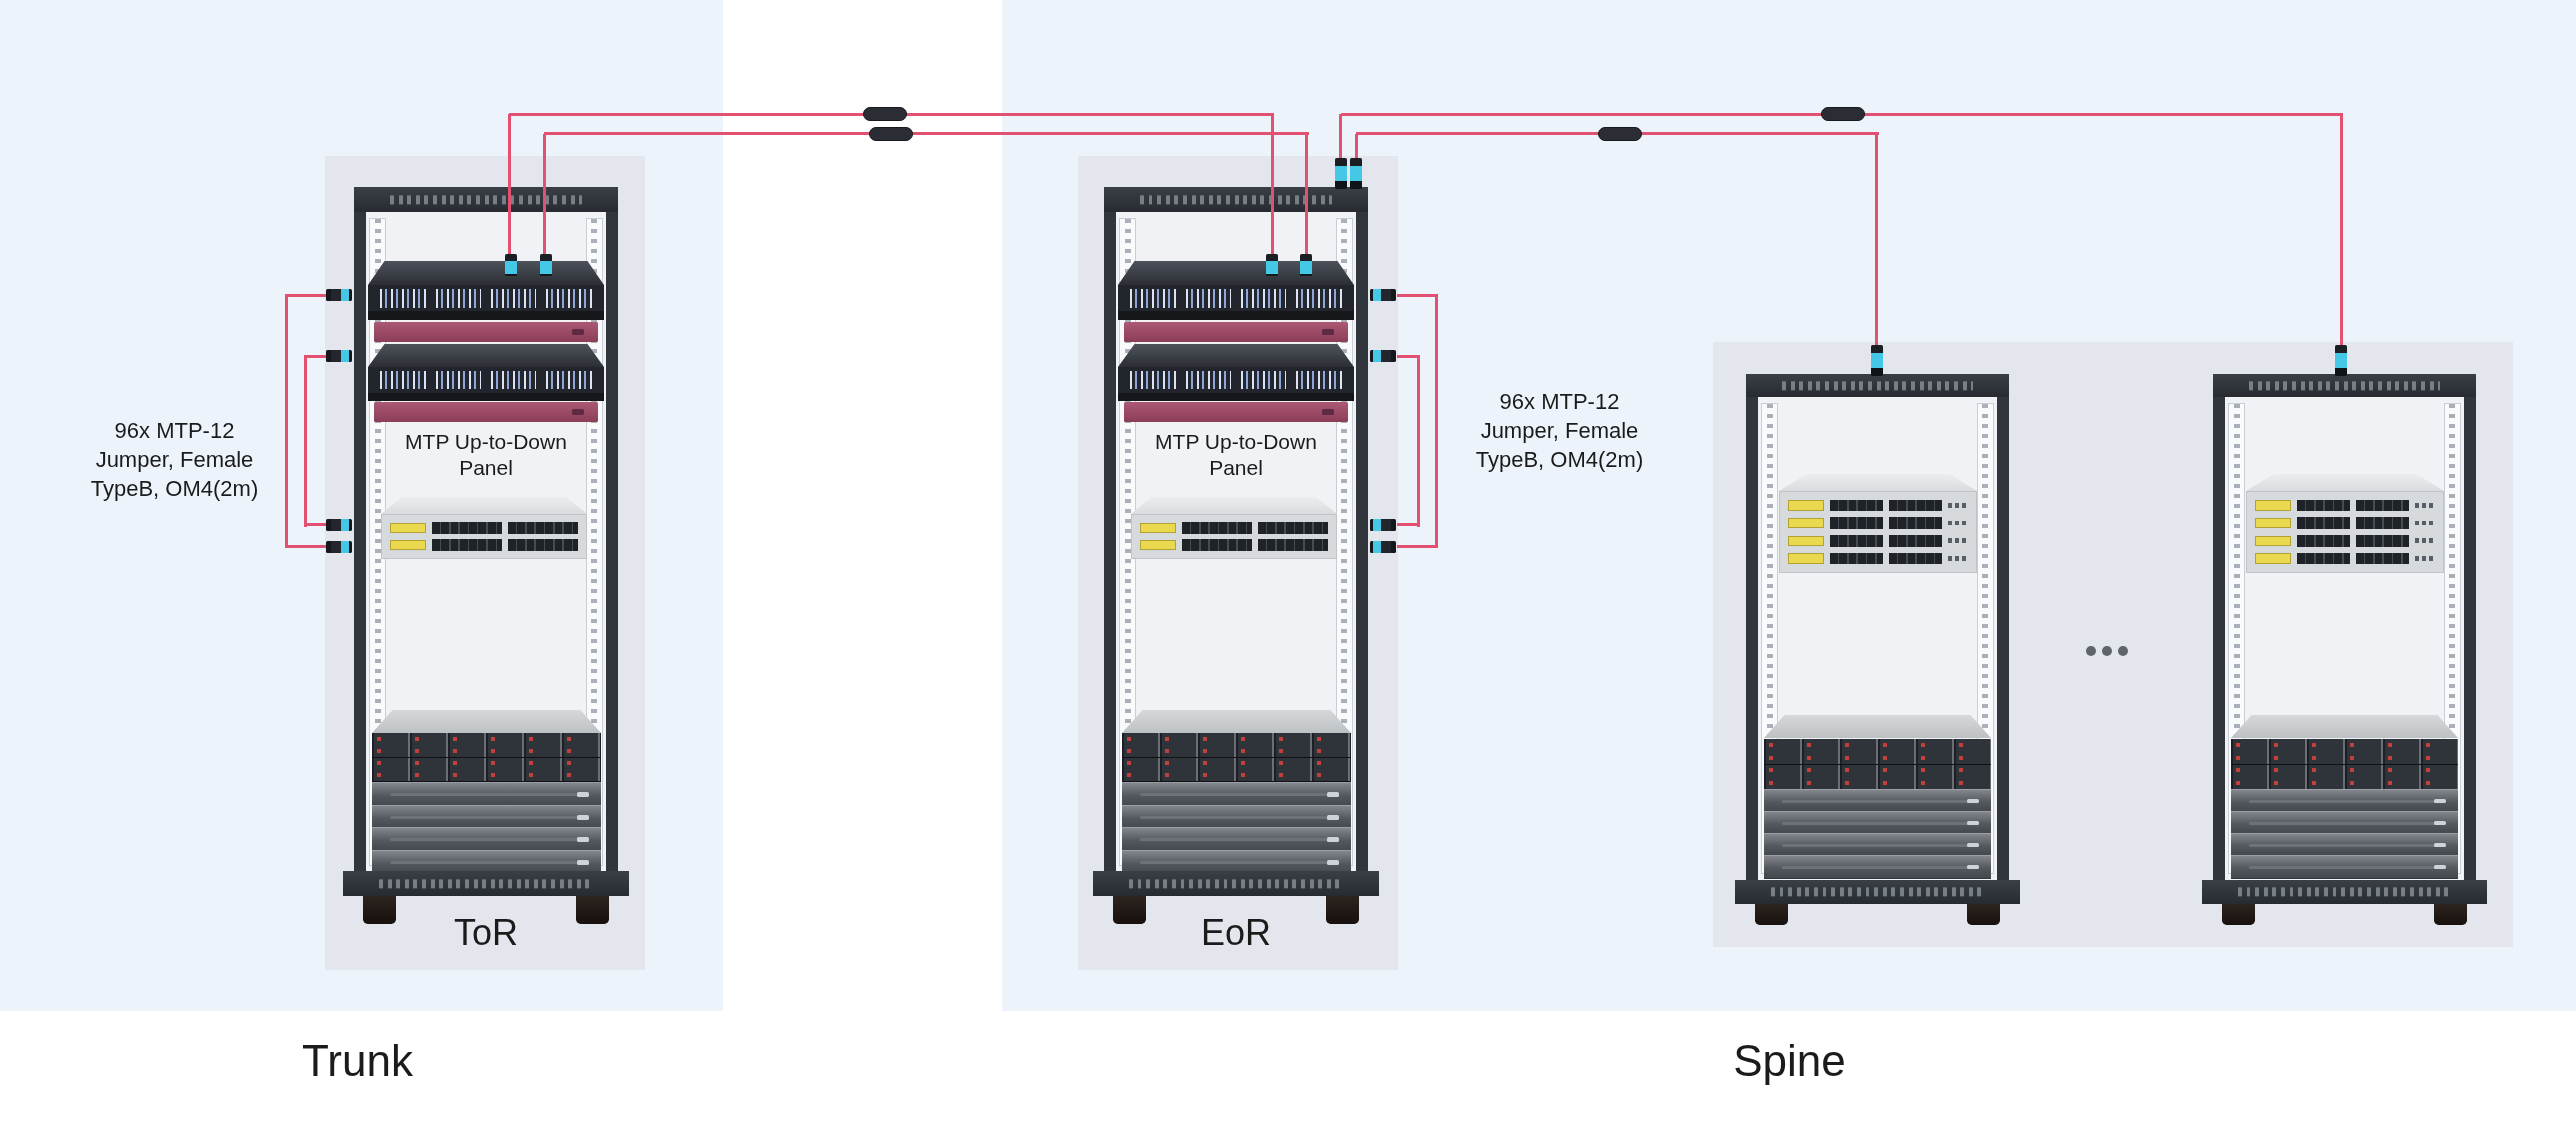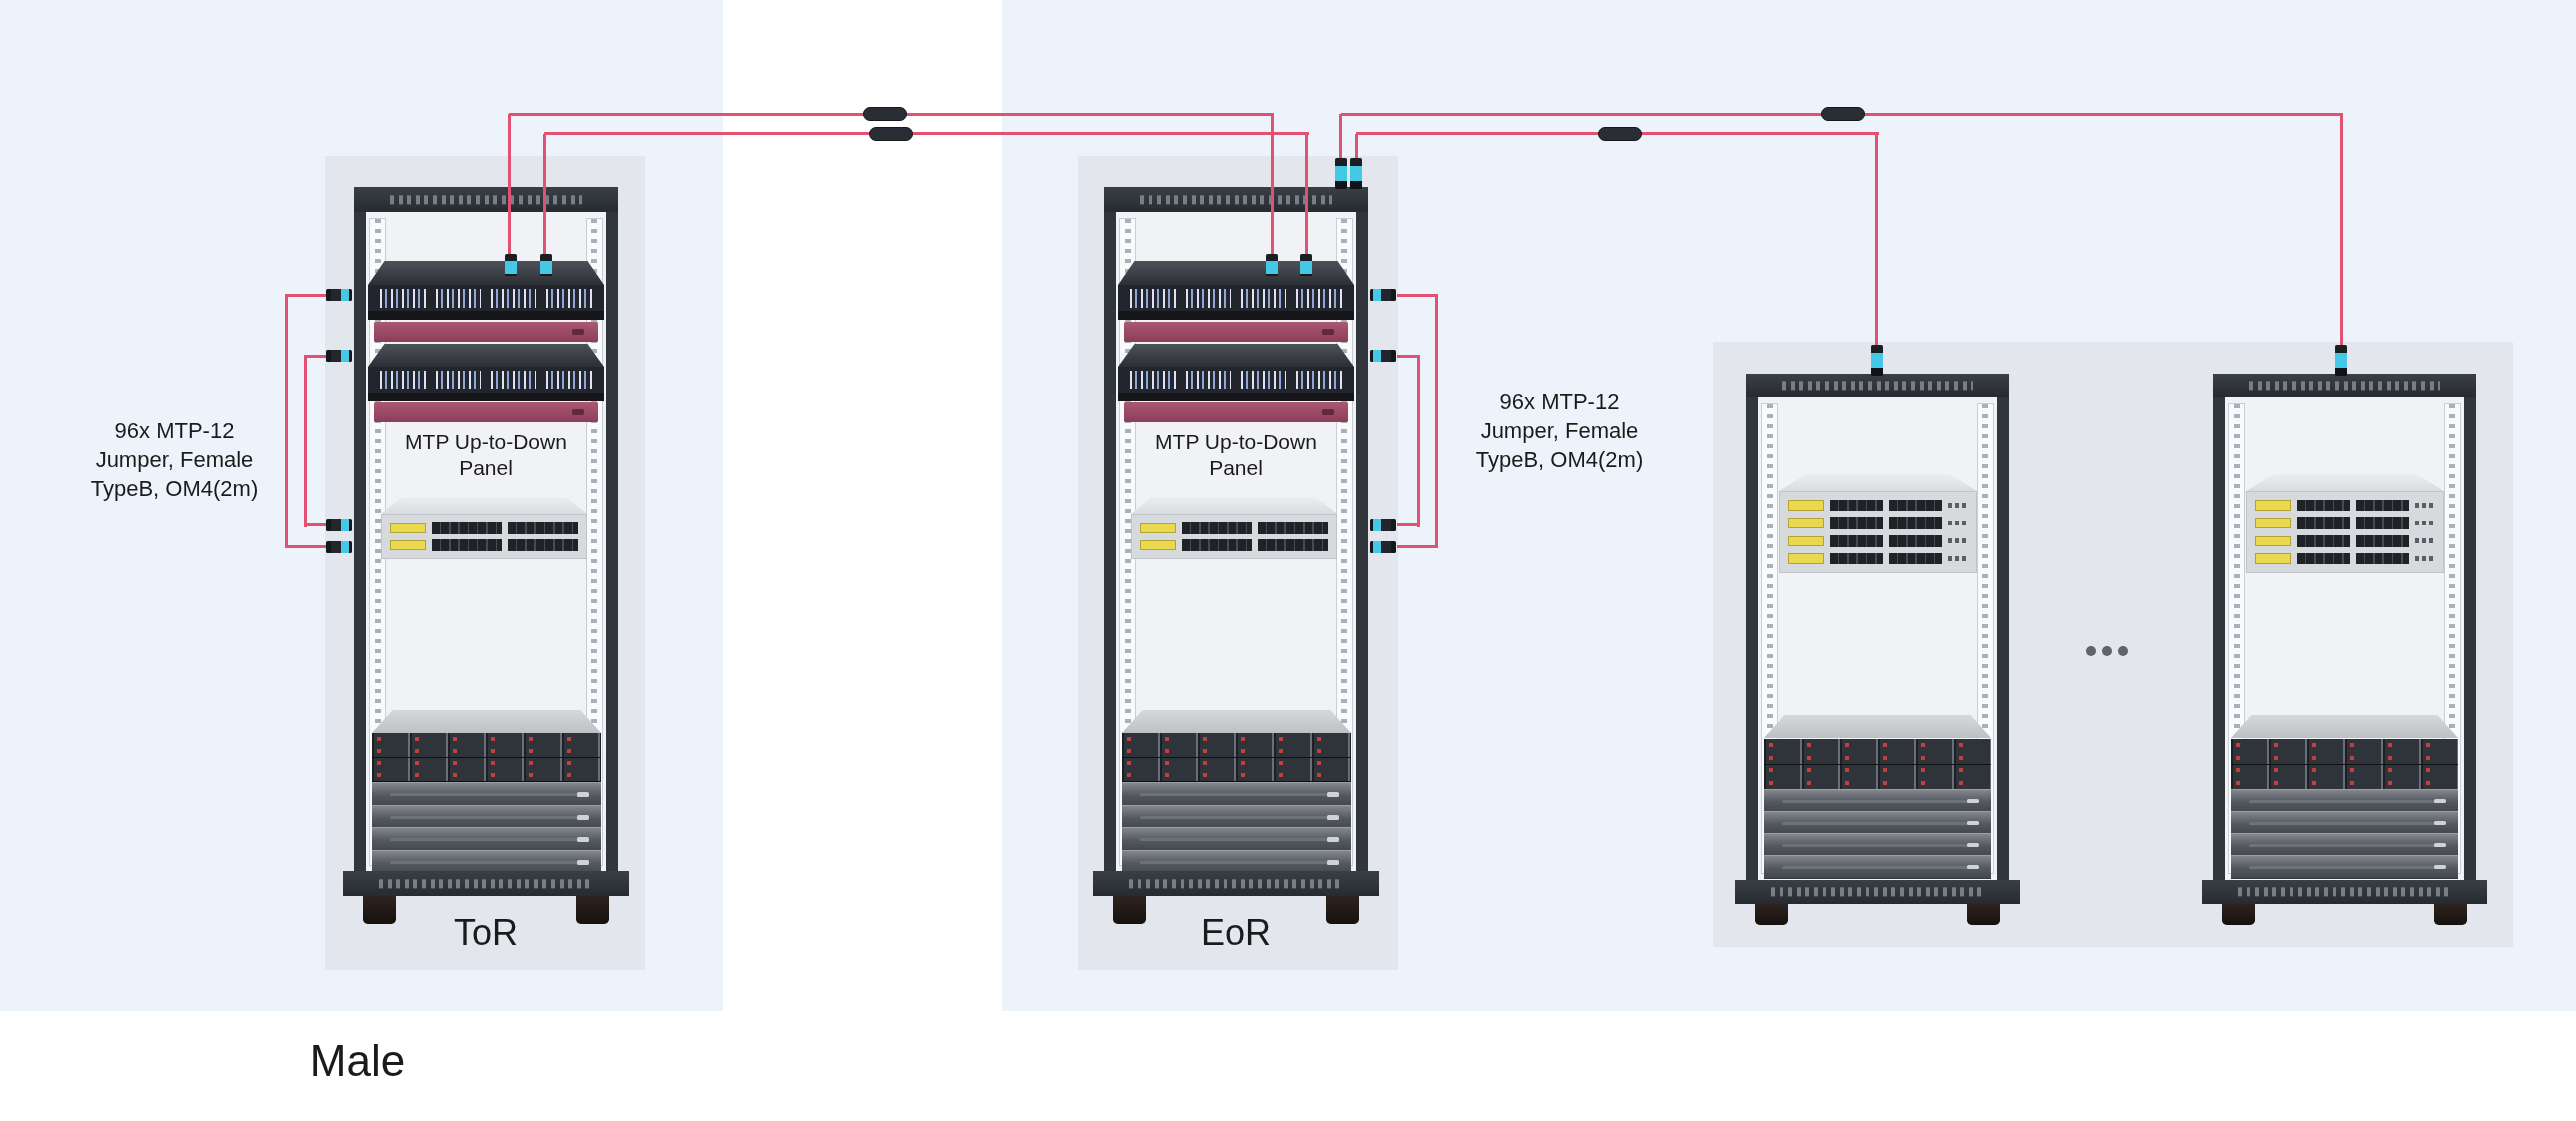--- a/index.html
+++ b/index.html
@@ -433,16 +433,17 @@
 
   <div class="lbl racklbl" style="left:354px;top:912px;width:264px;">ToR</div>
   <div class="lbl racklbl" style="left:1104px;top:912px;width:264px;">EoR</div>
 
   <div class="ellip" style="left:2086px;top:646px;">
     <b></b>
       <b></b>
       <b></b>
   </div>
 
-  <div class="lbl seclbl" style="left:241px;top:1036px;width:233px;">Male</div>
+  <div class="lbl seclbl" style="left:241px;top:1036px;width:233px;">Trunk</div>
+  <div class="lbl seclbl" style="left:1673px;top:1036px;width:233px;">Spine</div>
 
 </div>
 
 
 </body></html>

